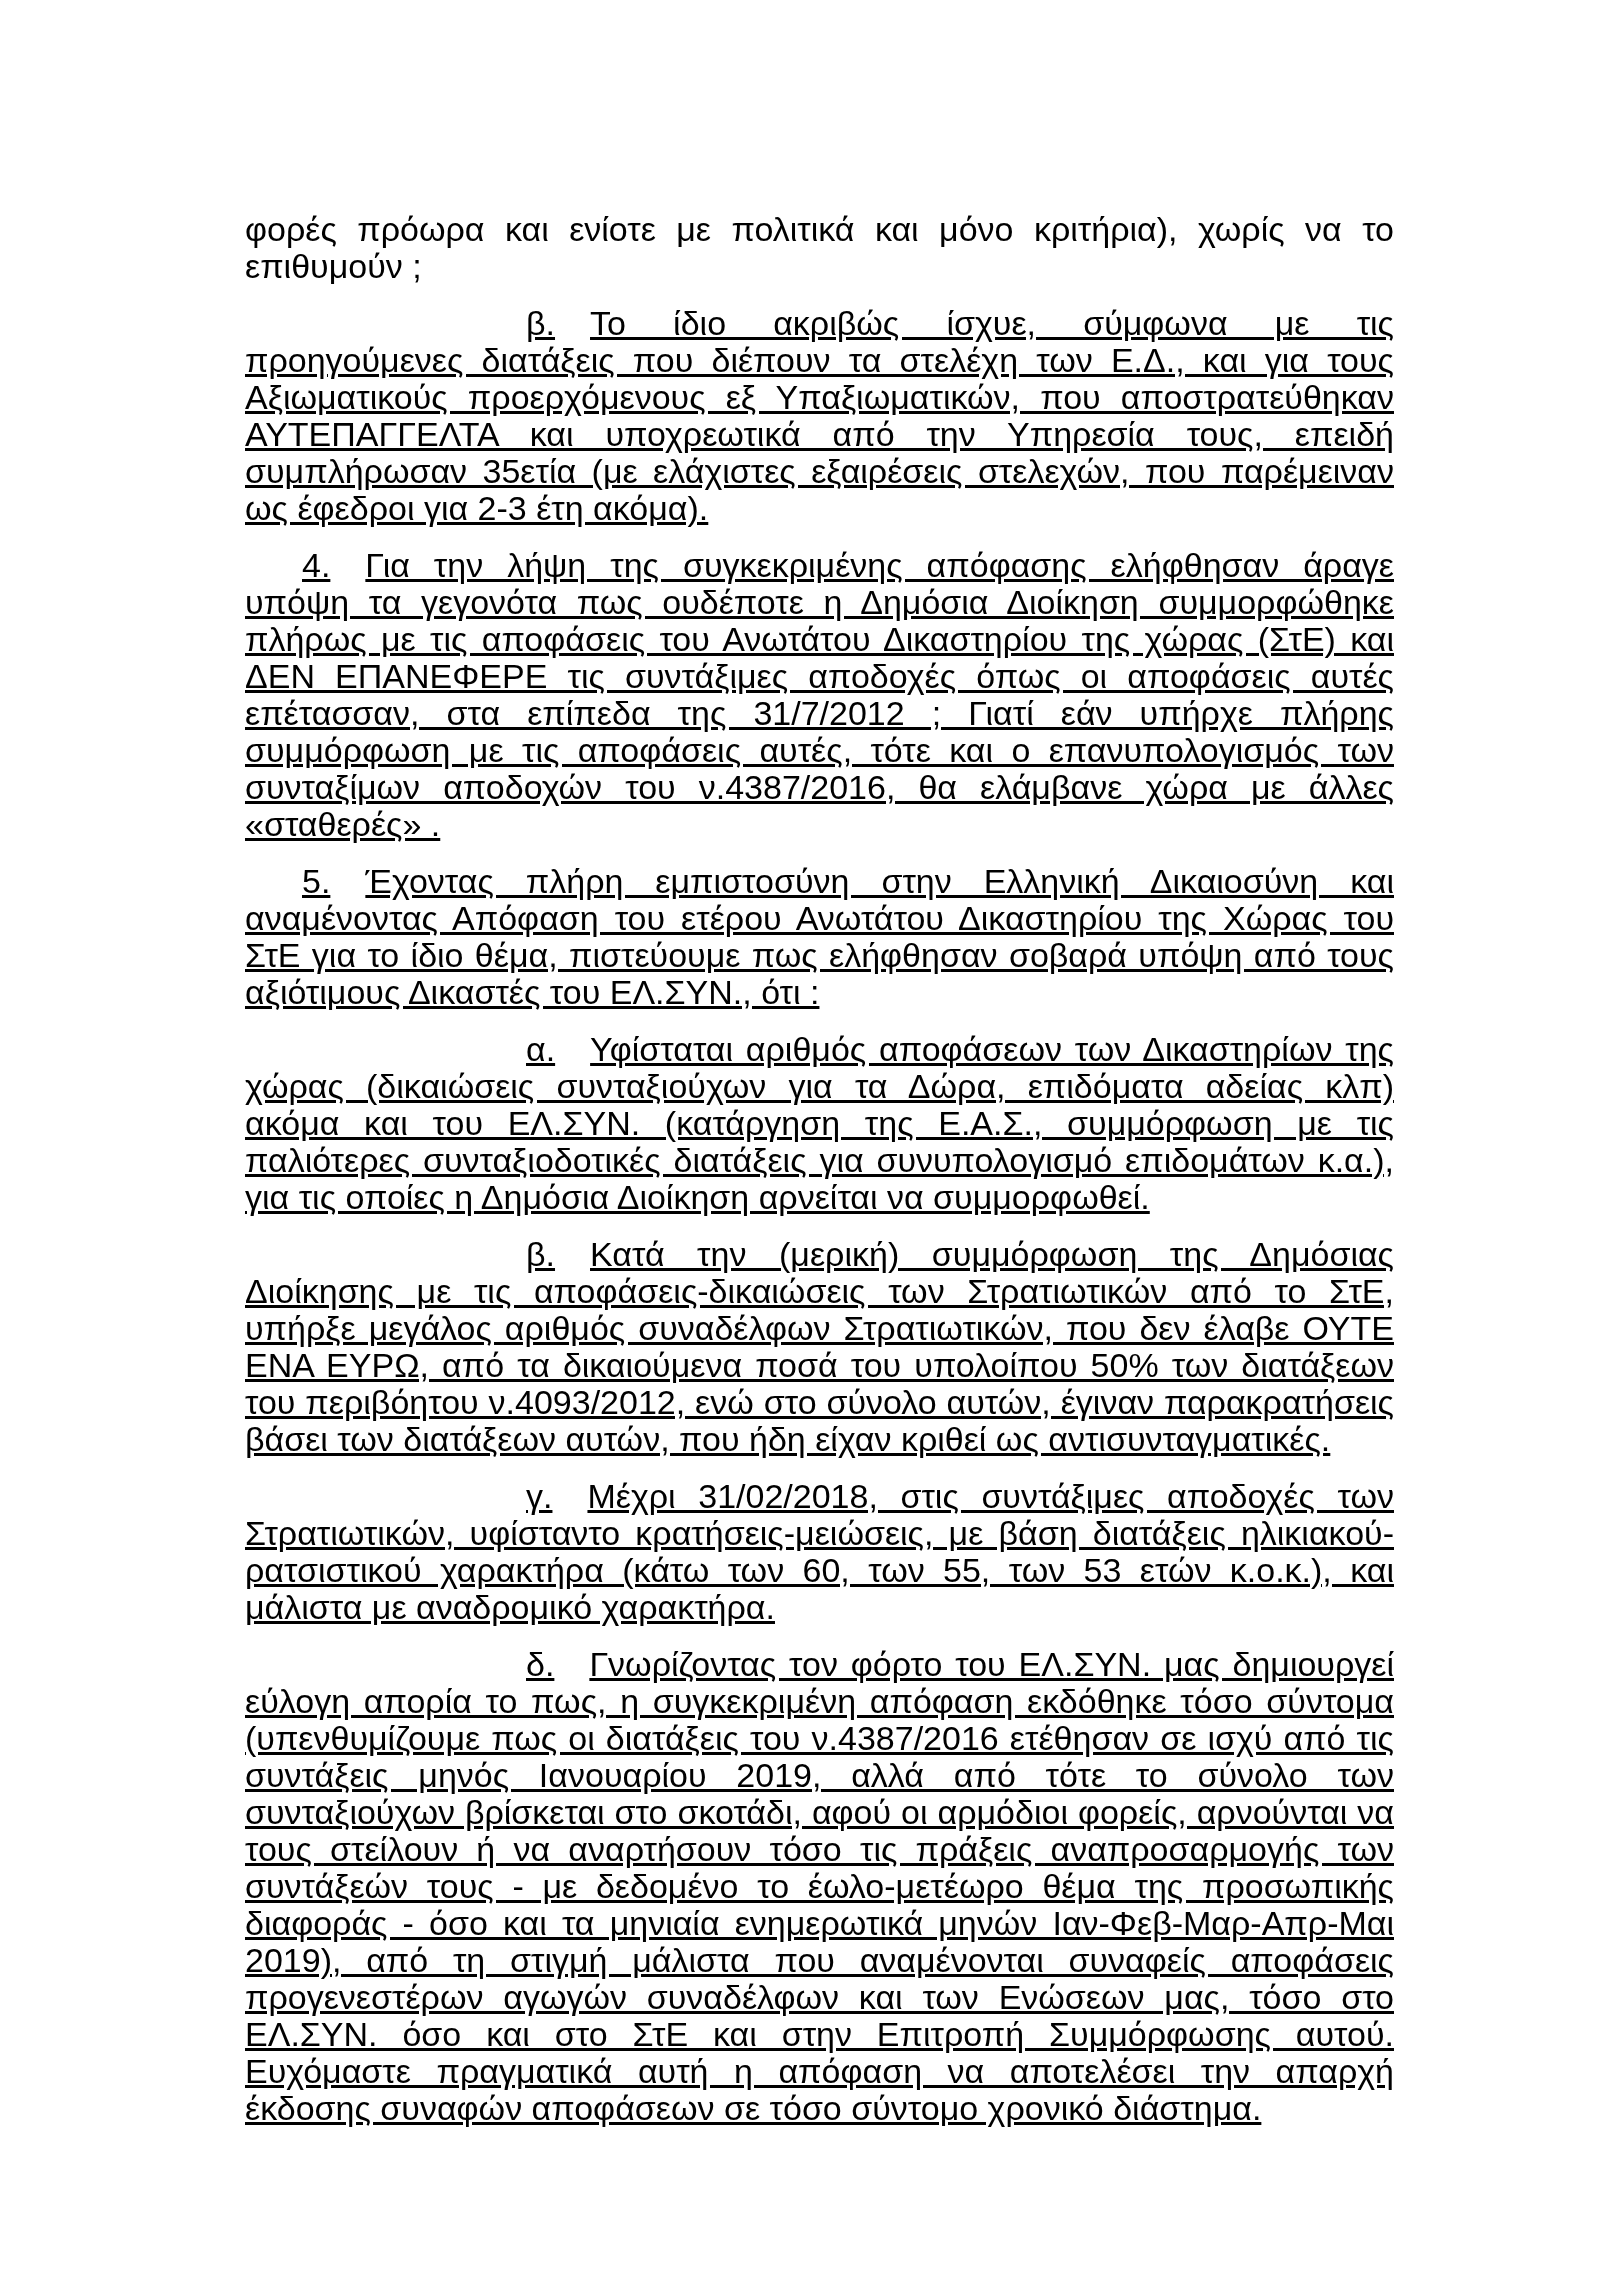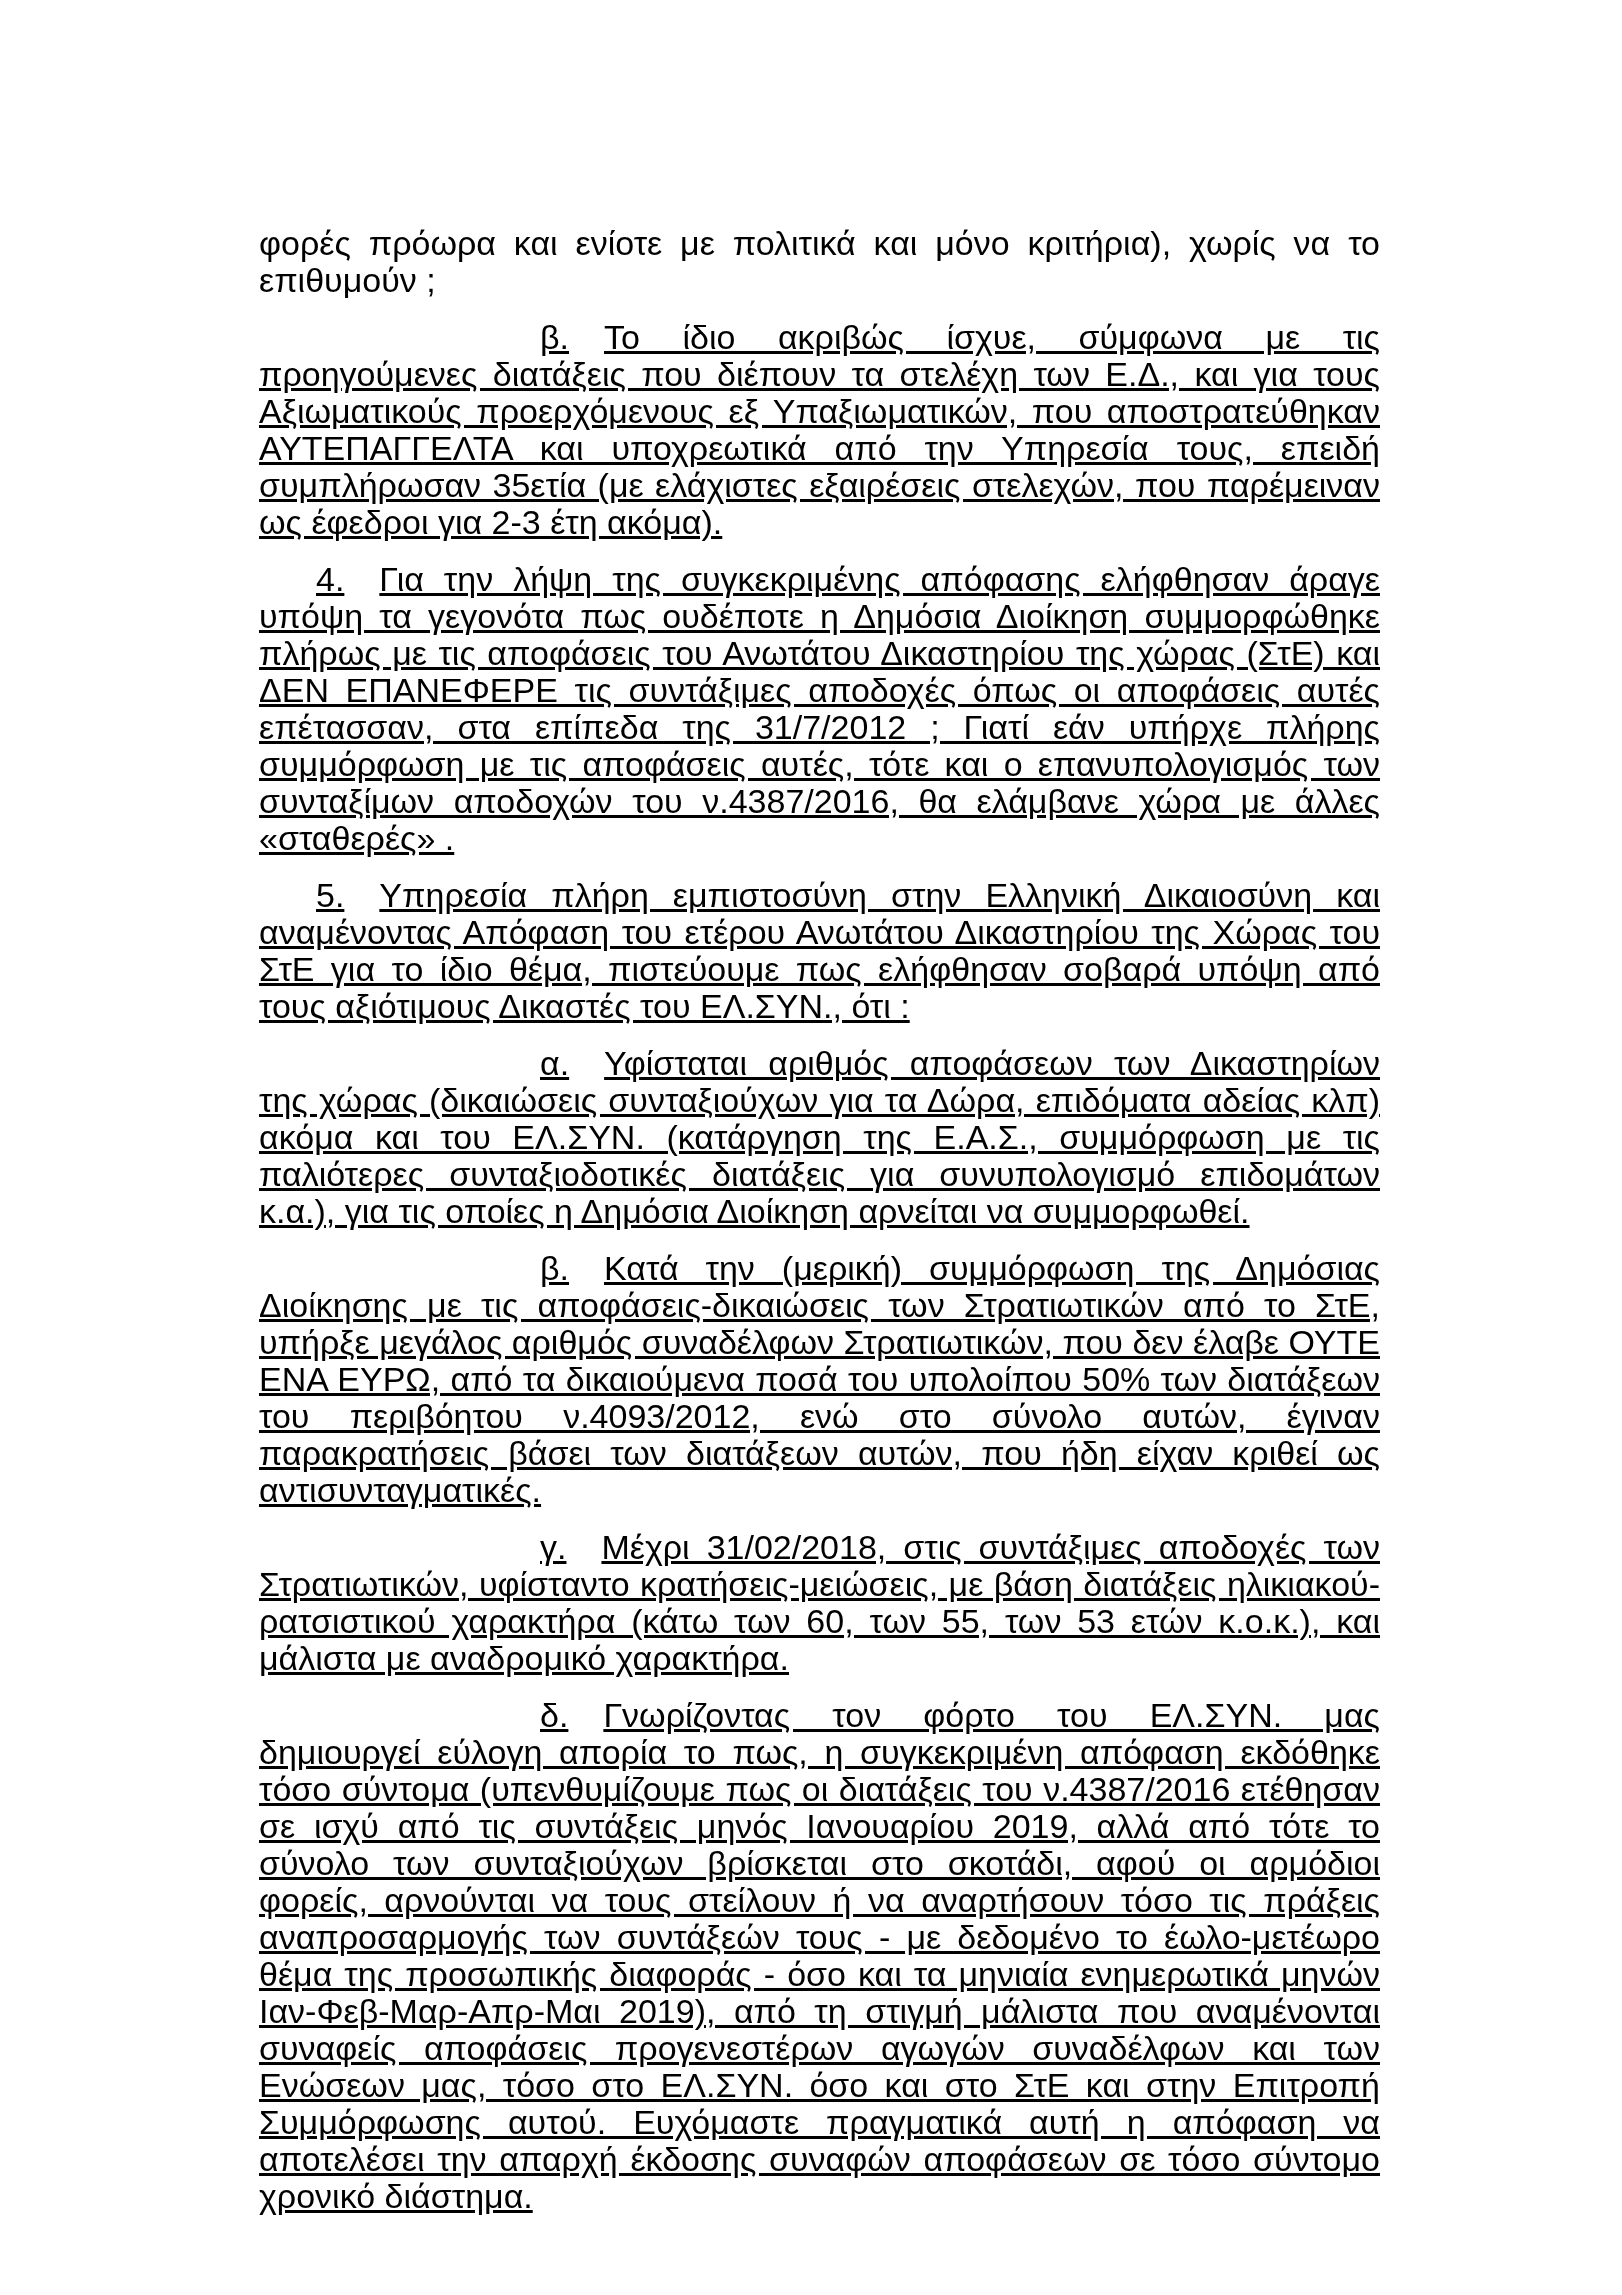--- a/index.html
+++ b/index.html
@@ -25,21 +25,21 @@
     position: absolute;
     left: 245px;
     top: 211px;
     width: 1149px;
     color: #000000;
     font-size: 34px;
     line-height: 37px;
     text-align: justify;
   }
   .para {
-    margin: 14px;
+    margin: 0;
     padding: 0;
   }
   .para + .para {
     margin-top: 20px;
     text-decoration: underline;
   }
   .indent-none   { text-indent: 0; }
   .indent-number { text-indent: 57px; }
   .indent-letter { text-indent: 281px; }
   .tab {
@@ -52,21 +52,21 @@
 
 <div class="page">
   <div class="page-text">
 
     <p class="para indent-none"><span>φορές πρόωρα και ενίοτε με πολιτικά και μόνο κριτήρια), χωρίς να το επιθυμούν ;</span></p>
 
     <p class="para indent-letter"><span>β.</span><span class="tab"></span><span>Το ίδιο ακριβώς ίσχυε, σύμφωνα με τις προηγούμενες διατάξεις που διέπουν τα στελέχη των Ε.Δ., και για τους Αξιωματικούς προερχόμενους εξ Υπαξιωματικών, που αποστρατεύθηκαν ΑΥΤΕΠΑΓΓΕΛΤΑ και υποχρεωτικά από την Υπηρεσία τους, επειδή συμπλήρωσαν 35ετία (με ελάχιστες εξαιρέσεις στελεχών, που παρέμειναν ως έφεδροι για 2-3 έτη ακόμα).</span></p>
 
     <p class="para indent-number"><span>4.</span><span class="tab"></span><span>Για την λήψη της συγκεκριμένης απόφασης ελήφθησαν άραγε υπόψη τα γεγονότα πως ουδέποτε η Δημόσια Διοίκηση  συμμορφώθηκε πλήρως με τις αποφάσεις του Ανωτάτου Δικαστηρίου της χώρας (ΣτΕ) και ΔΕΝ ΕΠΑΝΕΦΕΡΕ τις συντάξιμες αποδοχές όπως οι αποφάσεις αυτές επέτασσαν, στα επίπεδα της 31/7/2012 ;  Γιατί εάν υπήρχε πλήρης συμμόρφωση με τις αποφάσεις αυτές, τότε και ο επανυπολογισμός των συνταξίμων αποδοχών του ν.4387/2016, θα ελάμβανε χώρα με άλλες «σταθερές» .</span></p>
 
-    <p class="para indent-number"><span>5.</span><span class="tab"></span><span>Υπηρεσία πλήρη εμπιστοσύνη στην Ελληνική Δικαιοσύνη και αναμένοντας Απόφαση του ετέρου Ανωτάτου  Δικαστηρίου της Χώρας του ΣτΕ για το ίδιο θέμα,  πιστεύουμε πως ελήφθησαν σοβαρά υπόψη από τους αξιότιμους Δικαστές του ΕΛ.ΣΥΝ., ότι :</span></p>
+    <p class="para indent-number"><span>5.</span><span class="tab"></span><span>Έχοντας πλήρη εμπιστοσύνη στην Ελληνική Δικαιοσύνη και αναμένοντας Απόφαση του ετέρου Ανωτάτου  Δικαστηρίου της Χώρας του ΣτΕ για το ίδιο θέμα,  πιστεύουμε πως ελήφθησαν σοβαρά υπόψη από τους αξιότιμους Δικαστές του ΕΛ.ΣΥΝ., ότι :</span></p>
 
     <p class="para indent-letter"><span>α.</span><span class="tab"></span><span>Υφίσταται αριθμός αποφάσεων των Δικαστηρίων της χώρας (δικαιώσεις συνταξιούχων για τα Δώρα, επιδόματα αδείας κλπ) ακόμα  και του ΕΛ.ΣΥΝ. (κατάργηση της Ε.Α.Σ., συμμόρφωση με τις παλιότερες συνταξιοδοτικές διατάξεις για συνυπολογισμό επιδομάτων κ.α.), για τις οποίες η Δημόσια Διοίκηση  αρνείται  να συμμορφωθεί.</span></p>
 
     <p class="para indent-letter"><span>β.</span><span class="tab"></span><span>Κατά την (μερική) συμμόρφωση της Δημόσιας Διοίκησης με τις αποφάσεις-δικαιώσεις των Στρατιωτικών από το ΣτΕ, υπήρξε μεγάλος αριθμός συναδέλφων Στρατιωτικών, που δεν έλαβε ΟΥΤΕ ΕΝΑ ΕΥΡΩ, από τα δικαιούμενα ποσά του υπολοίπου 50% των διατάξεων του περιβόητου ν.4093/2012, ενώ στο σύνολο αυτών, έγιναν παρακρατήσεις βάσει των διατάξεων αυτών, που ήδη είχαν κριθεί ως αντισυνταγματικές.</span></p>
 
     <p class="para indent-letter"><span>γ.</span><span class="tab"></span><span>Μέχρι 31/02/2018, στις συντάξιμες αποδοχές των Στρατιωτικών, υφίσταντο κρατήσεις-μειώσεις, με βάση διατάξεις ηλικιακού-ρατσιστικού χαρακτήρα (κάτω των 60, των 55, των 53 ετών κ.ο.κ.), και μάλιστα με αναδρομικό χαρακτήρα.</span></p>
 
     <p class="para indent-letter"><span>δ.</span><span class="tab"></span><span>Γνωρίζοντας τον φόρτο του ΕΛ.ΣΥΝ. μας δημιουργεί εύλογη απορία το πως, η συγκεκριμένη απόφαση εκδόθηκε τόσο σύντομα (υπενθυμίζουμε πως οι διατάξεις του ν.4387/2016 ετέθησαν σε ισχύ από τις συντάξεις μηνός Ιανουαρίου 2019, αλλά από τότε το σύνολο των συνταξιούχων βρίσκεται στο σκοτάδι, αφού οι αρμόδιοι φορείς, αρνούνται να τους στείλουν ή να αναρτήσουν τόσο τις πράξεις αναπροσαρμογής των συντάξεών τους - με δεδομένο το έωλο-μετέωρο θέμα της προσωπικής διαφοράς - όσο και τα μηνιαία ενημερωτικά μηνών Ιαν-Φεβ-Μαρ-Απρ-Μαι 2019), από τη στιγμή μάλιστα που αναμένονται συναφείς αποφάσεις προγενεστέρων αγωγών συναδέλφων και των Ενώσεων μας, τόσο στο ΕΛ.ΣΥΝ. όσο και στο ΣτΕ και στην Επιτροπή Συμμόρφωσης αυτού. Ευχόμαστε πραγματικά αυτή η απόφαση να αποτελέσει την απαρχή έκδοσης συναφών αποφάσεων σε τόσο σύντομο χρονικό διάστημα.</span></p>
 
   </div>

